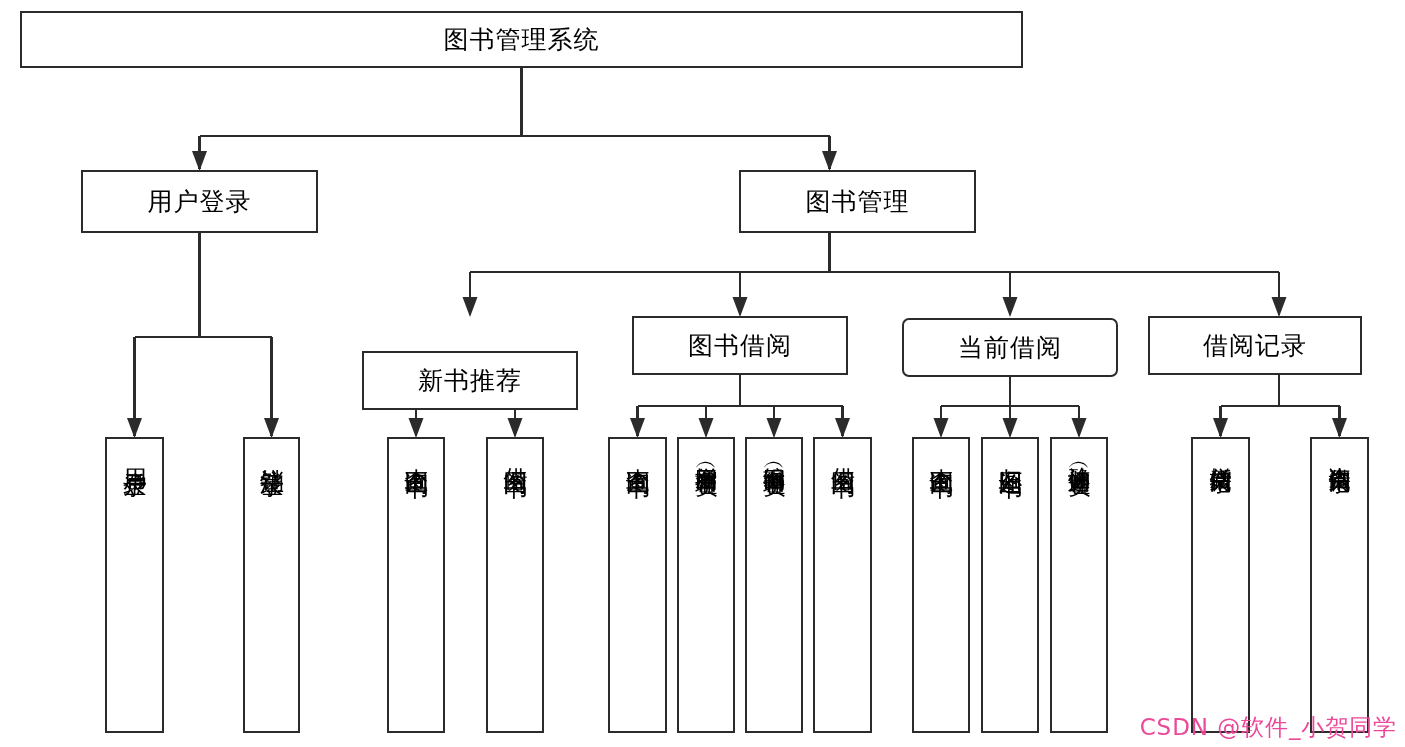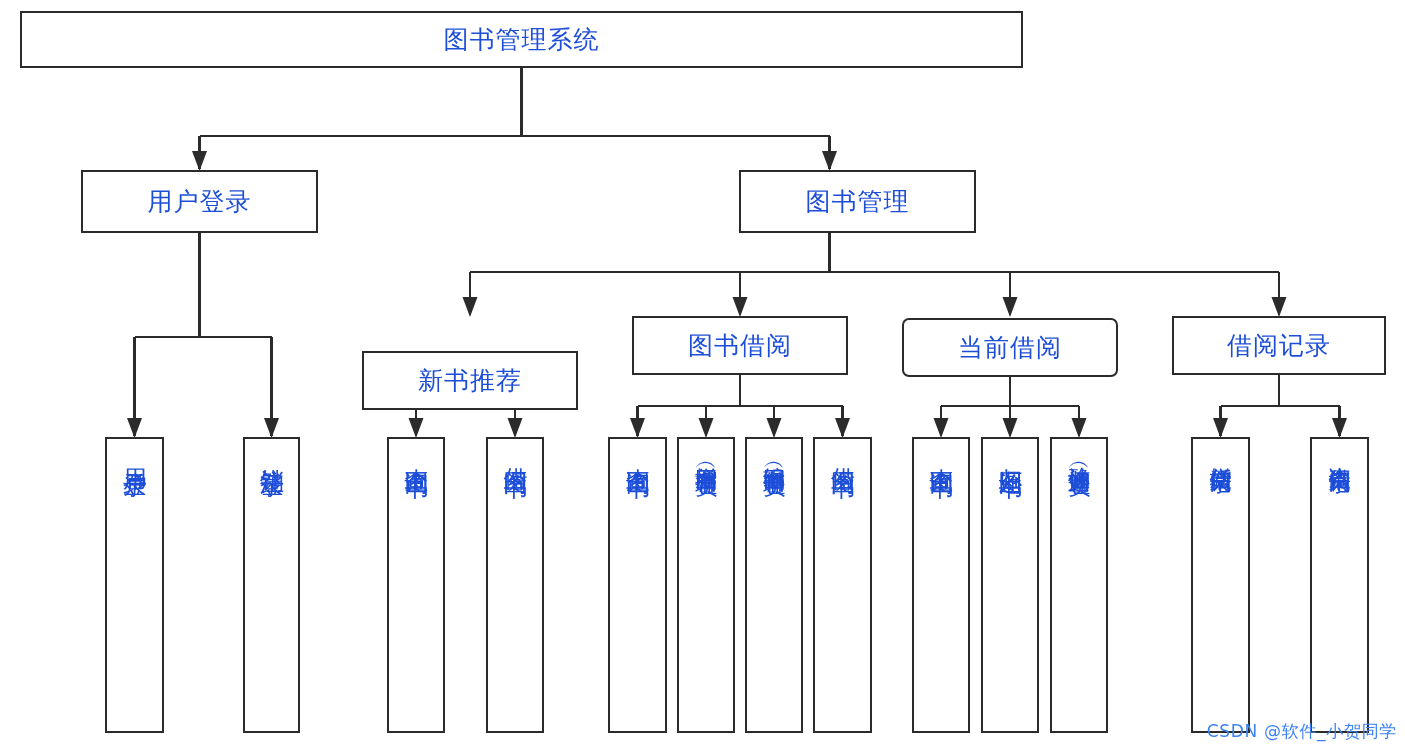--- a/index.html
+++ b/index.html
@@ -25,21 +25,21 @@
     height: 747px;
   }
   .node {
     position: absolute;
     box-sizing: border-box;
     border: 2.5px solid #2b2b2b;
     background: #ffffff;
     display: flex;
     align-items: center;
     justify-content: center;
-    color: #1d4ed8;
+    color: #000000;
   }
   .node .label {
     display: block;
     text-align: center;
     letter-spacing: 0.06em;
     white-space: pre-wrap;
   }
   .node.horiz .label {
     font-size: 25px;
     line-height: 1.1;
@@ -58,22 +58,22 @@
     letter-spacing: 0.10em;
   }
   .node.vert.small .label {
     font-size: 22px;
     letter-spacing: 0.06em;
   }
   #watermark {
     position: absolute;
     right: 8px;
     bottom: 4px;
-    font-size: 17px;
-    color: #3b82f6;
+    font-size: 23px;
+    color: #ec4899;
     letter-spacing: 0.04em;
     white-space: nowrap;
     pointer-events: none;
   }
 </style>
 </head>
 <body>
 
 <div id="canvas">
 
@@ -149,21 +149,21 @@
   </div>
 
   <div class="node horiz" style="left: 632px; top: 316px; width: 216px; height: 59px;">
     <span class="label">图书借阅</span>
   </div>
 
   <div class="node horiz" style="left: 902px; top: 318px; width: 216px; height: 59px; border-radius: 7px;">
     <span class="label">当前借阅</span>
   </div>
 
-  <div class="node horiz" style="left: 1172px; top: 316px; width: 214px; height: 59px;">
+  <div class="node horiz" style="left: 1148px; top: 316px; width: 214px; height: 59px;">
     <span class="label">借阅记录</span>
   </div>
 
   <div class="node vert" style="left: 105px; top: 437px; width: 59px; height: 296px;">
     <span class="label">用户登录</span>
   </div>
 
   <div class="node vert" style="left: 243px; top: 437px; width: 57px; height: 296px;">
     <span class="label">注销登录</span>
   </div>

